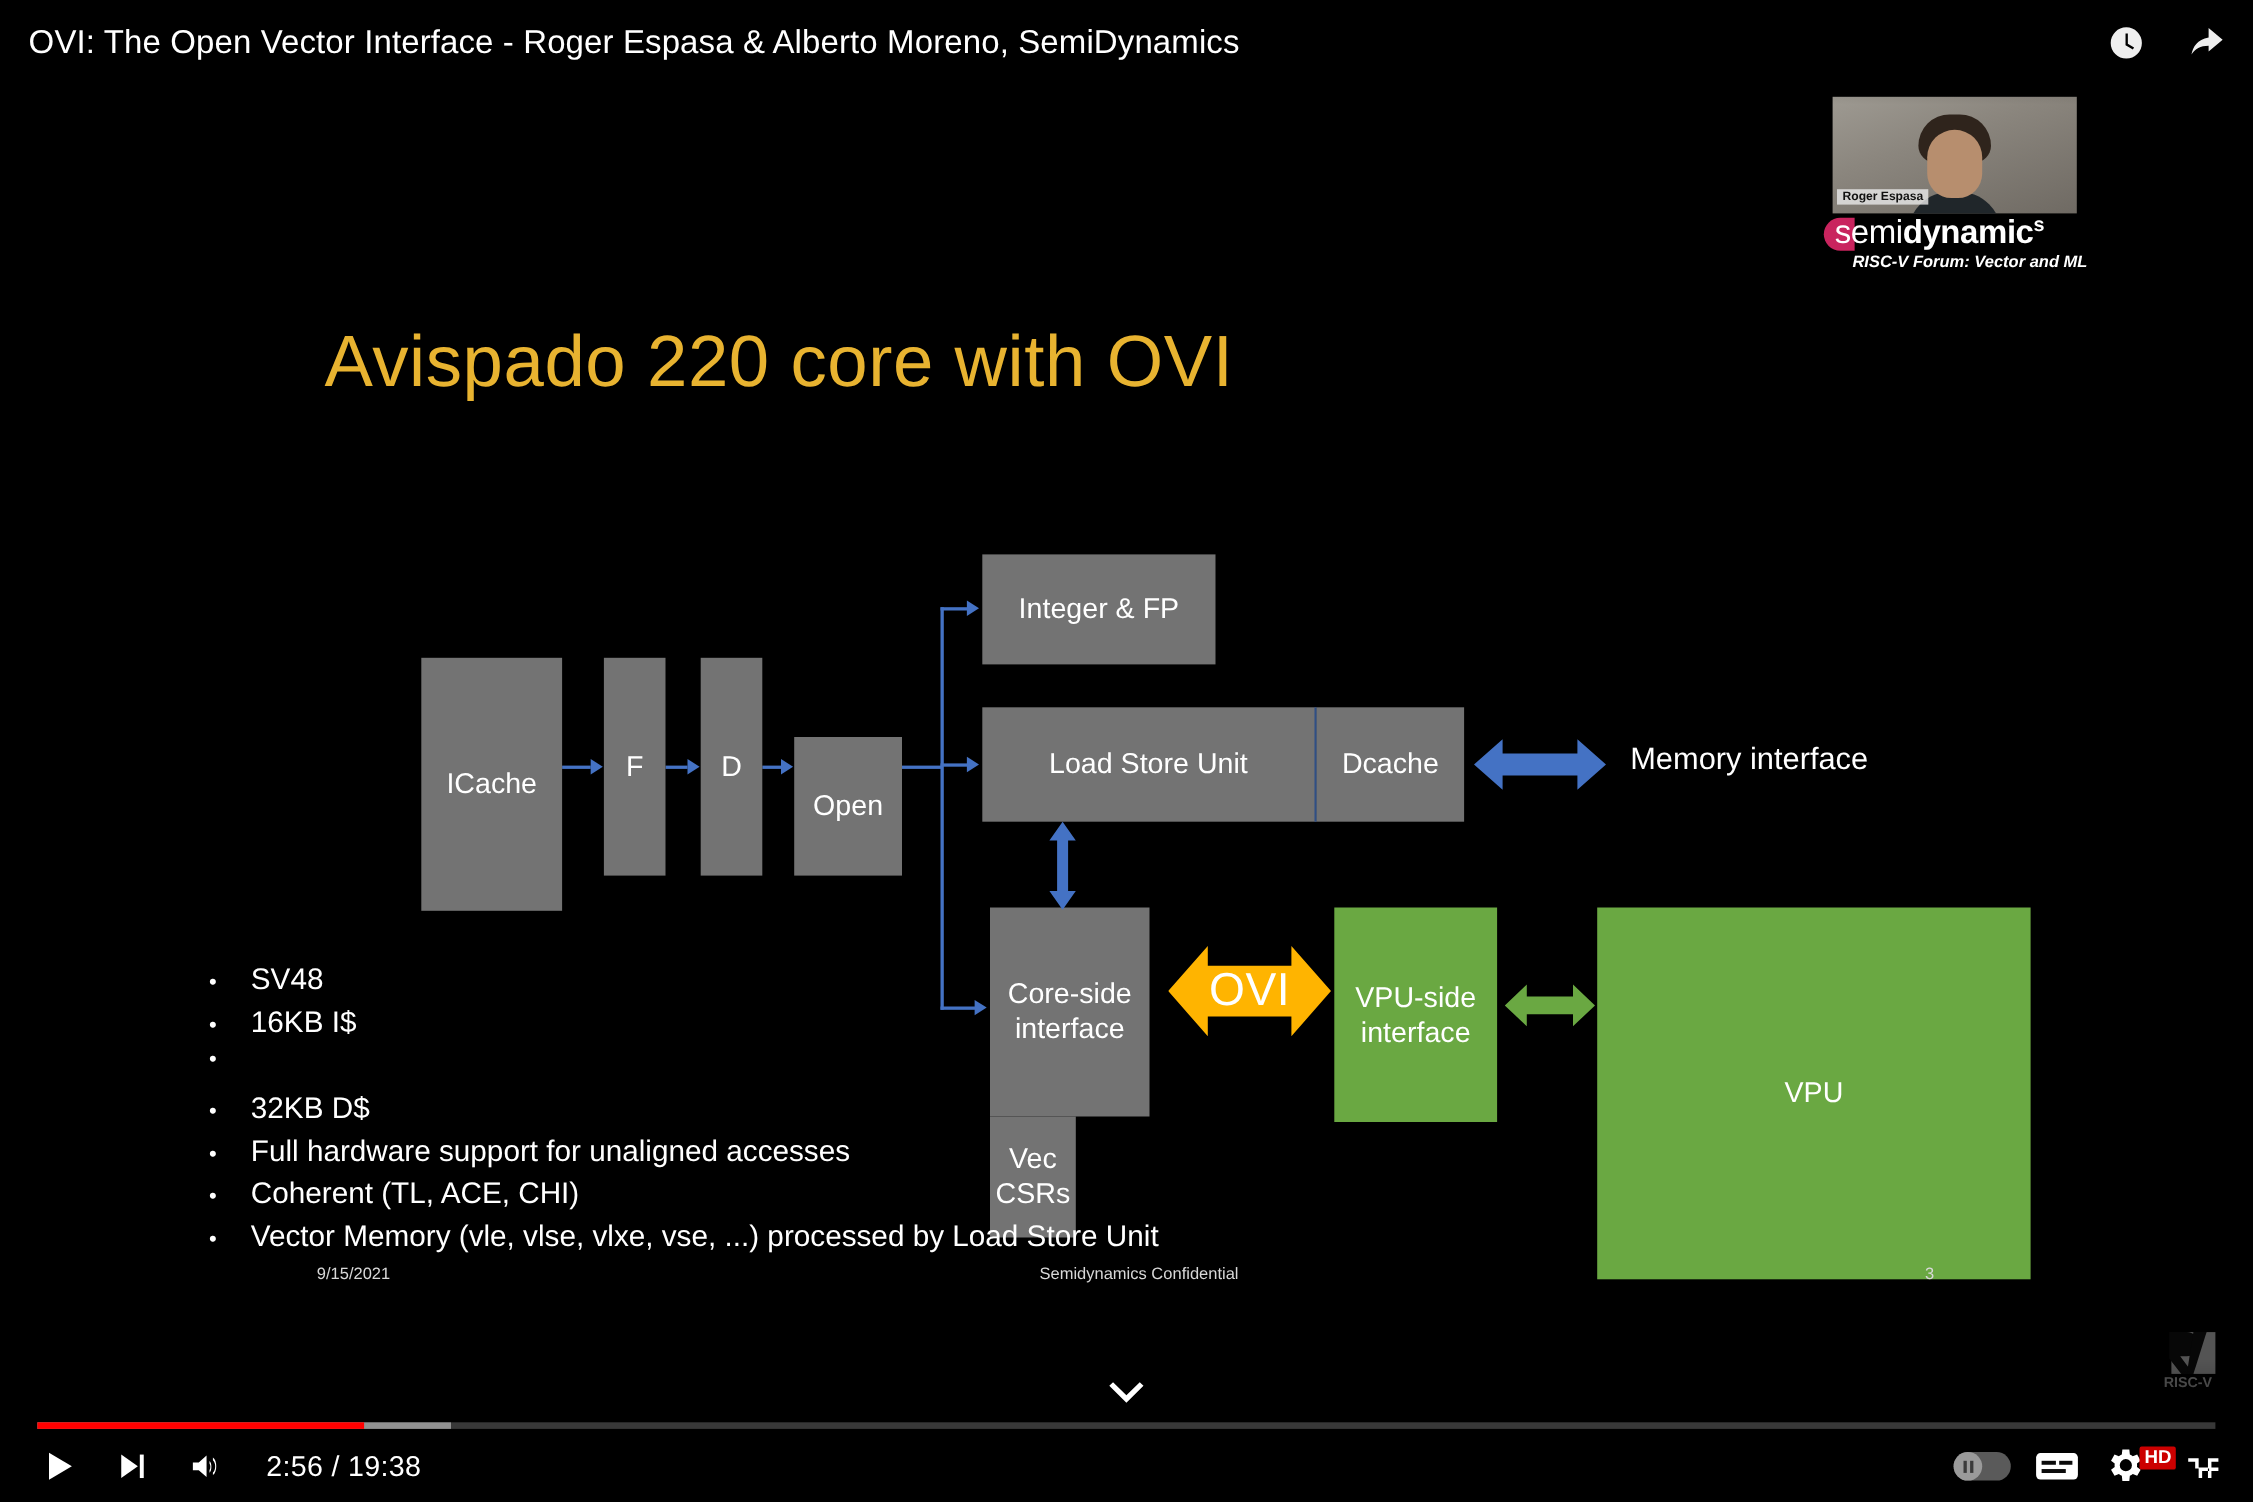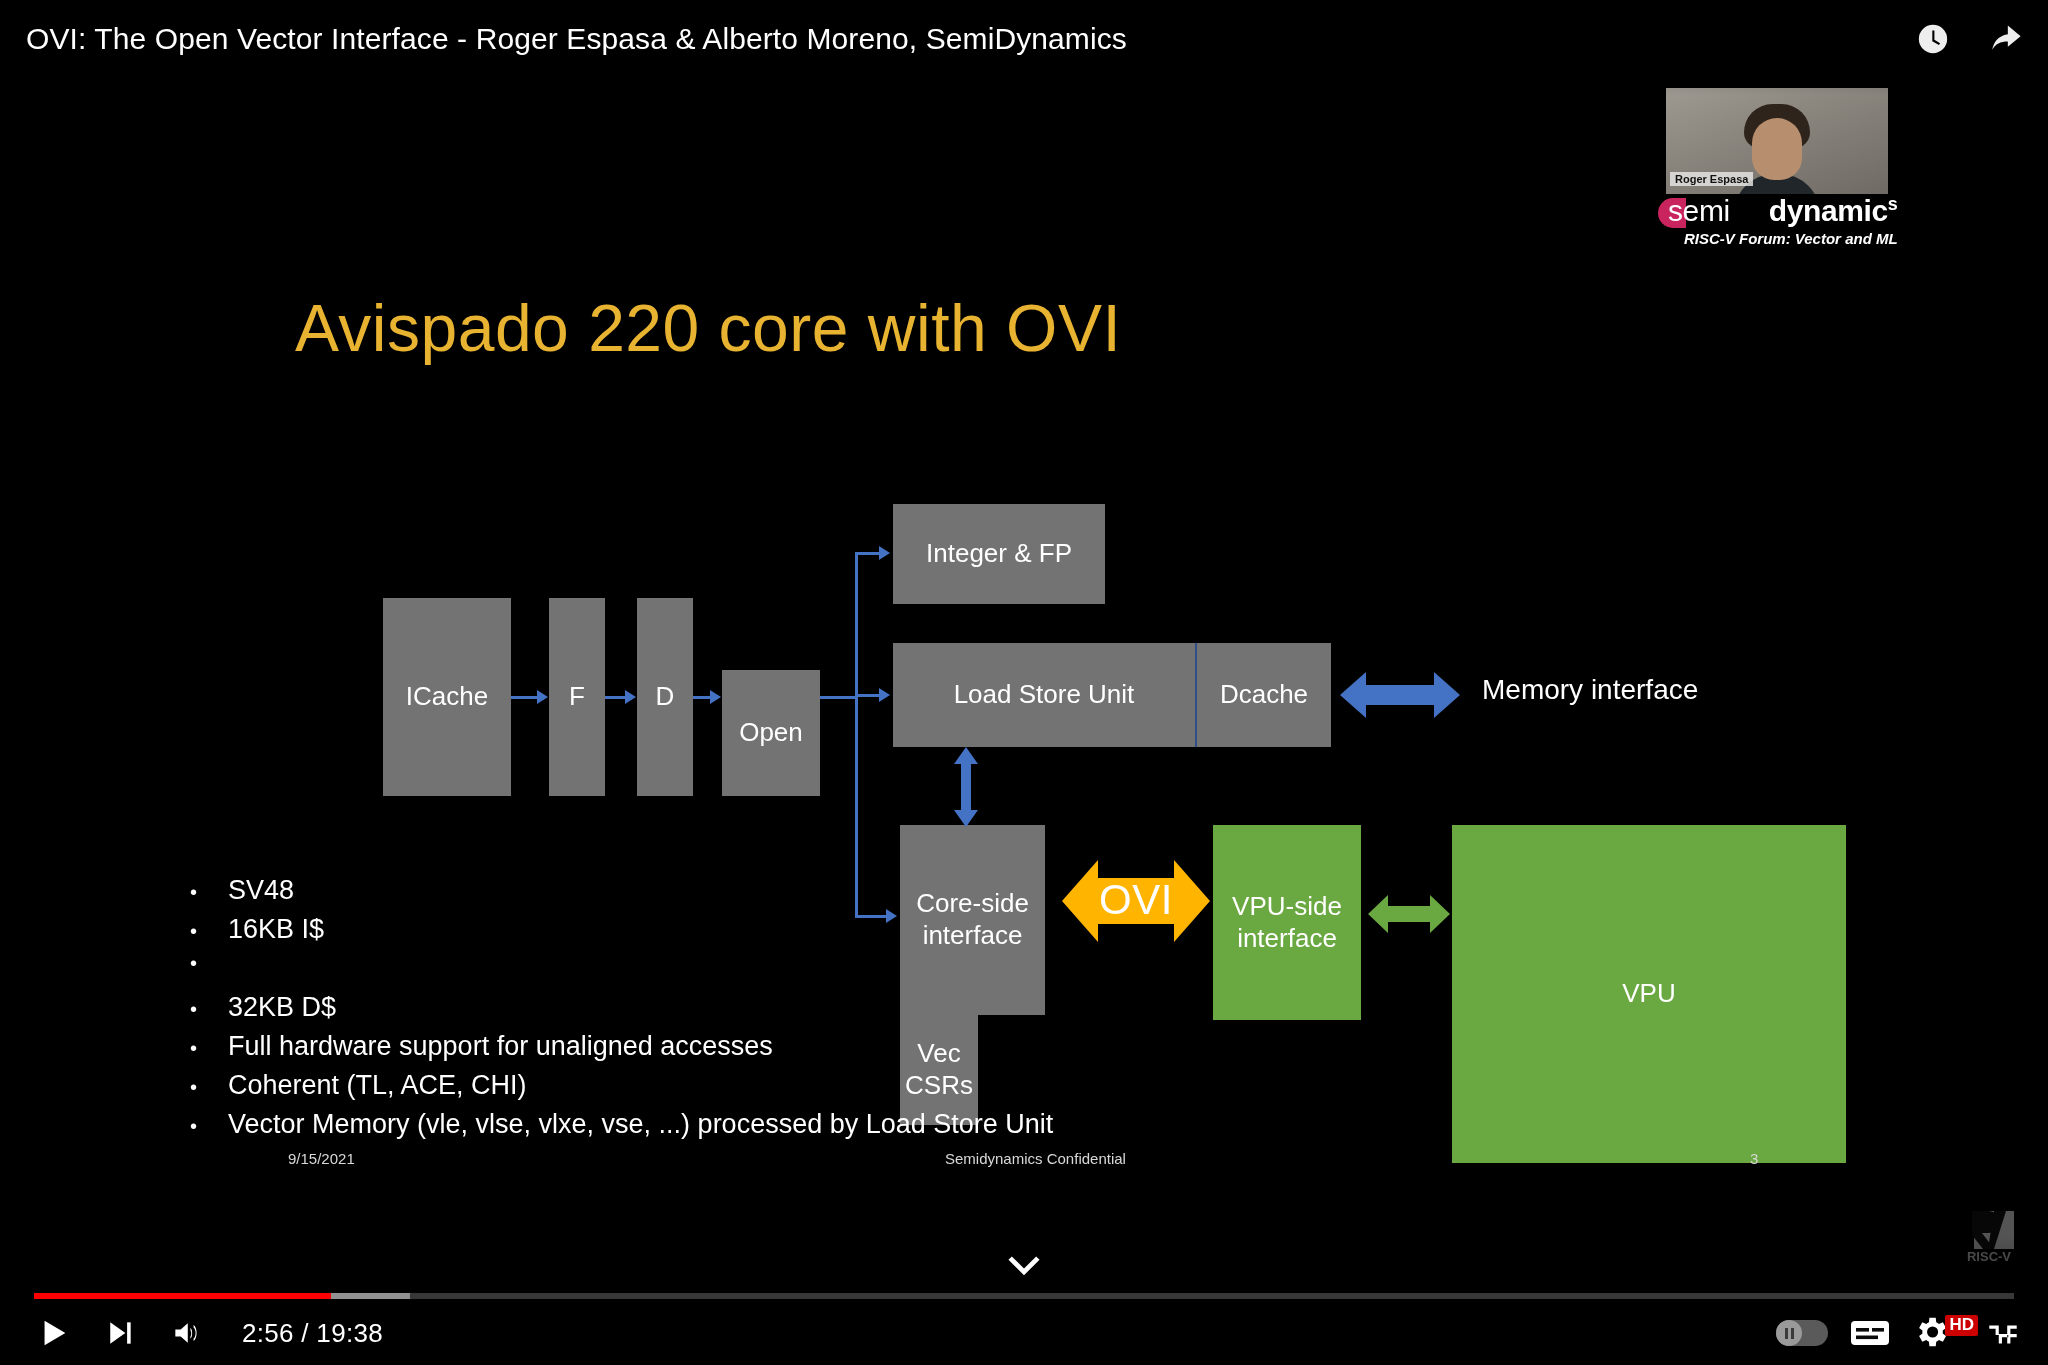--- a/index.html
+++ b/index.html
@@ -122,21 +122,21 @@
     justify-content: center;
     text-align: center;
     font-size: 26px;
     font-weight: 400;
     line-height: 1.22;
     pointer-events: auto;
   }
   .blk.green { background: #6AA842; }
 
   
-  #blk-icache  { left: 383px;  top: 538px;  width: 128px; height: 198px; }
+  #blk-icache  { left: 383px;  top: 538px;  width: 128px; height: 230px; }
   #blk-f       { left: 549px;  top: 538px;  width: 56px;  height: 198px; }
   #blk-d       { left: 637px;  top: 538px;  width: 56px;  height: 198px; }
   #blk-issue   { left: 722px;  top: 610px;  width: 98px;  height: 126px; }
   #blk-intfp   { left: 893px;  top: 444px;  width: 212px; height: 100px; }
   #blk-lsu     { left: 893px;  top: 583px;  width: 304px; height: 104px;
                  border-right: 2px solid #2f4f86; }
   #blk-dcache  { left: 1197px; top: 583px;  width: 134px; height: 104px; }
   #blk-core    { left: 900px;  top: 765px;  width: 145px; height: 190px;
                  flex-direction: column; }
   #blk-veccsr  { left: 900px;  top: 955px;  width: 78px;  height: 110px;
@@ -233,21 +233,21 @@
     background: #c9245e;
     border-radius: 16px 0 0 16px;
   }
   #semilogo-text {
     position: absolute; left: 10px; top: 0px;
     color: #ffffff;
     font-size: 30px;
     white-space: nowrap;
     letter-spacing: -0.4px;
   }
-  #semilogo-text b { font-weight: 700; padding-left: 39px; }
+  #semilogo-text b { font-weight: 700; }
   #semilogo-text sup { font-size: 18px; font-weight: 700; }
   #semilogo-sub {
     position: absolute; left: 26px; top: 36px;
     color: #ffffff;
     font-size: 15px;
     font-style: italic;
     font-weight: 600;
     white-space: nowrap;
   }
 

